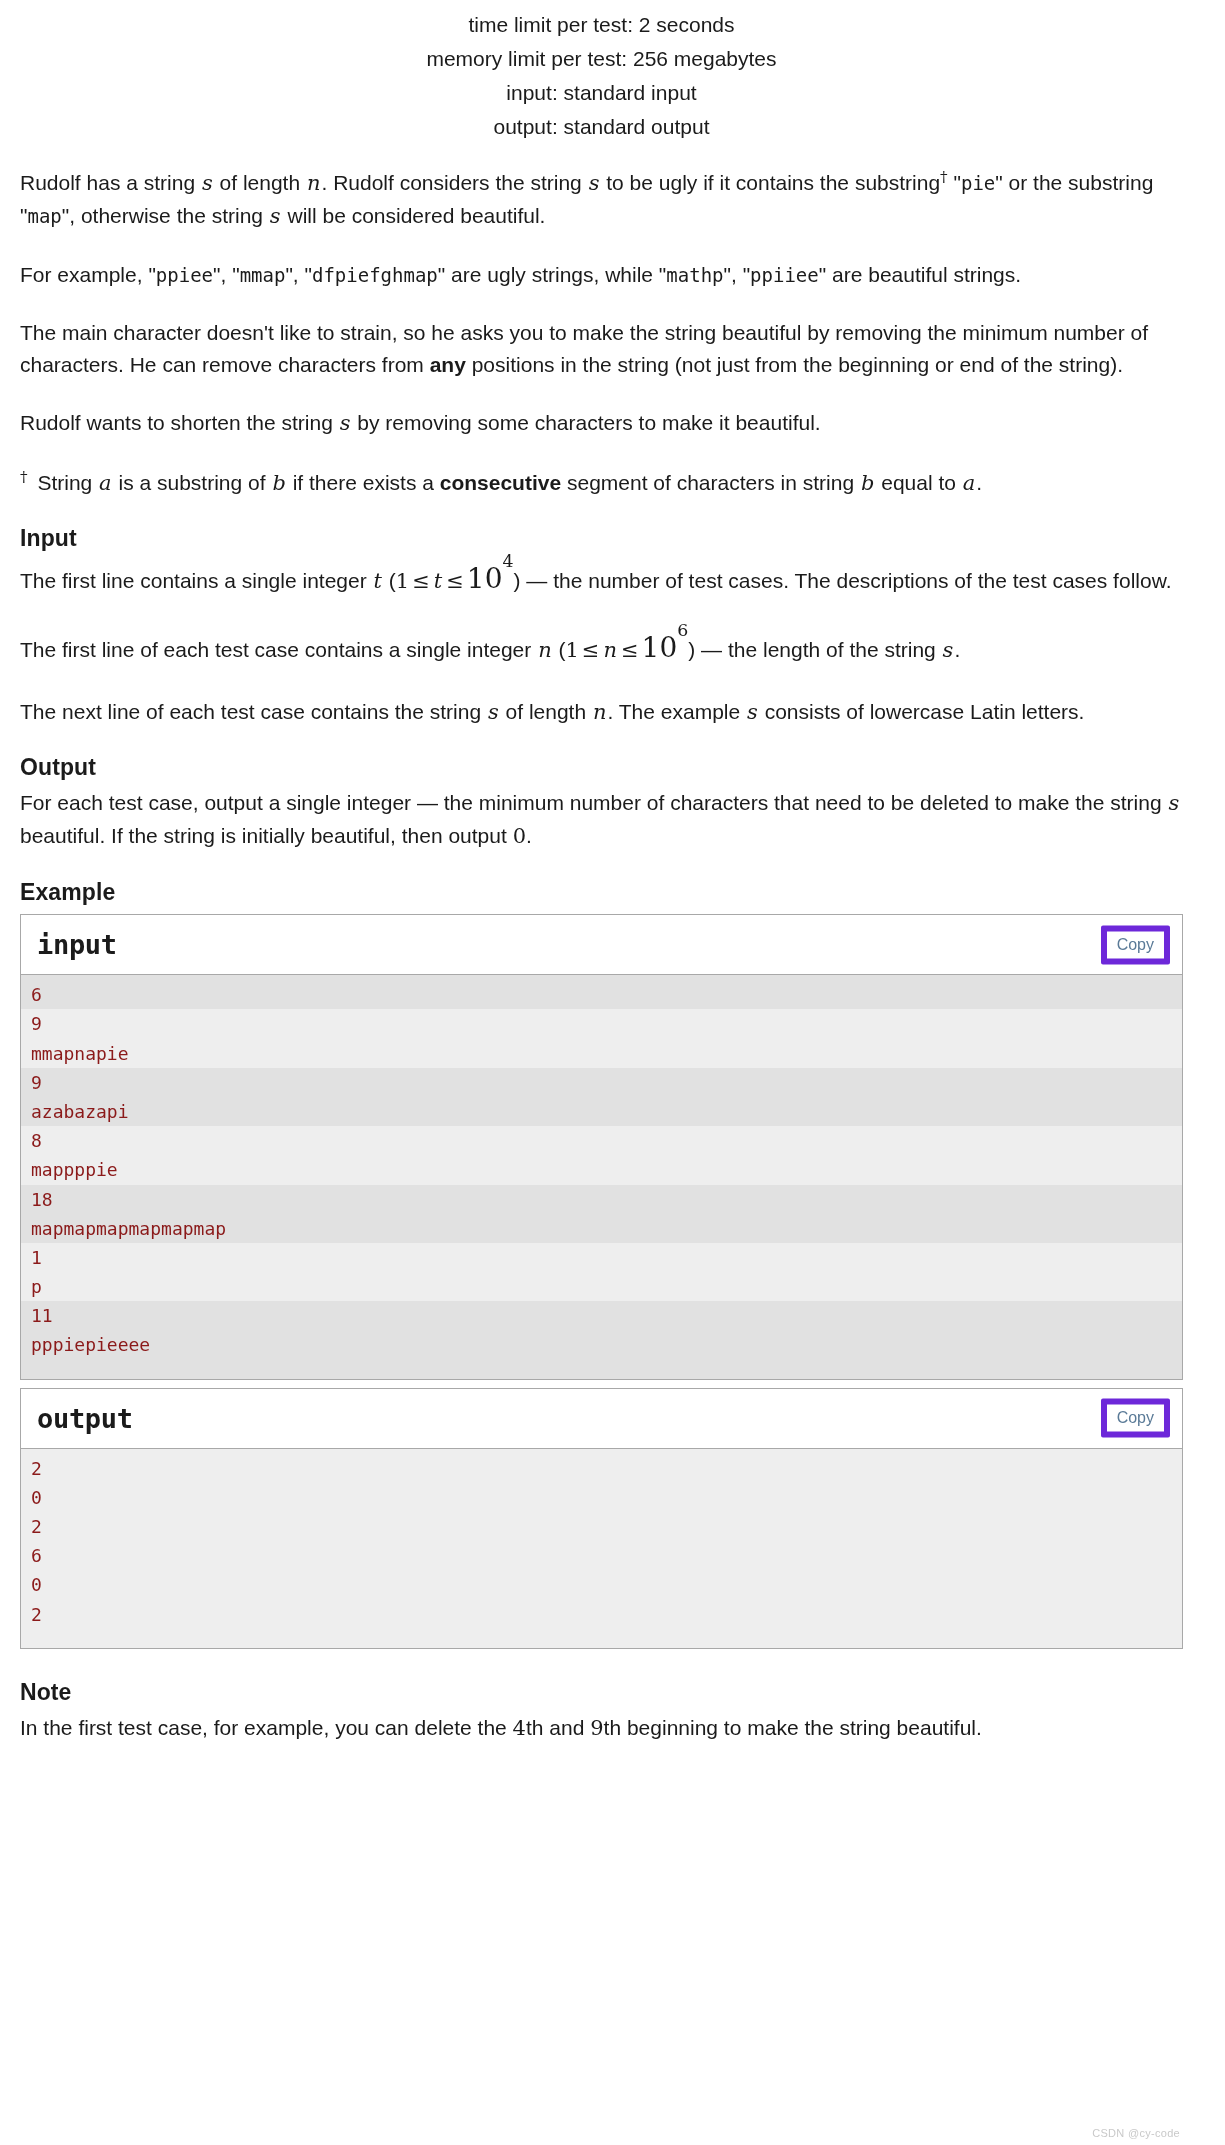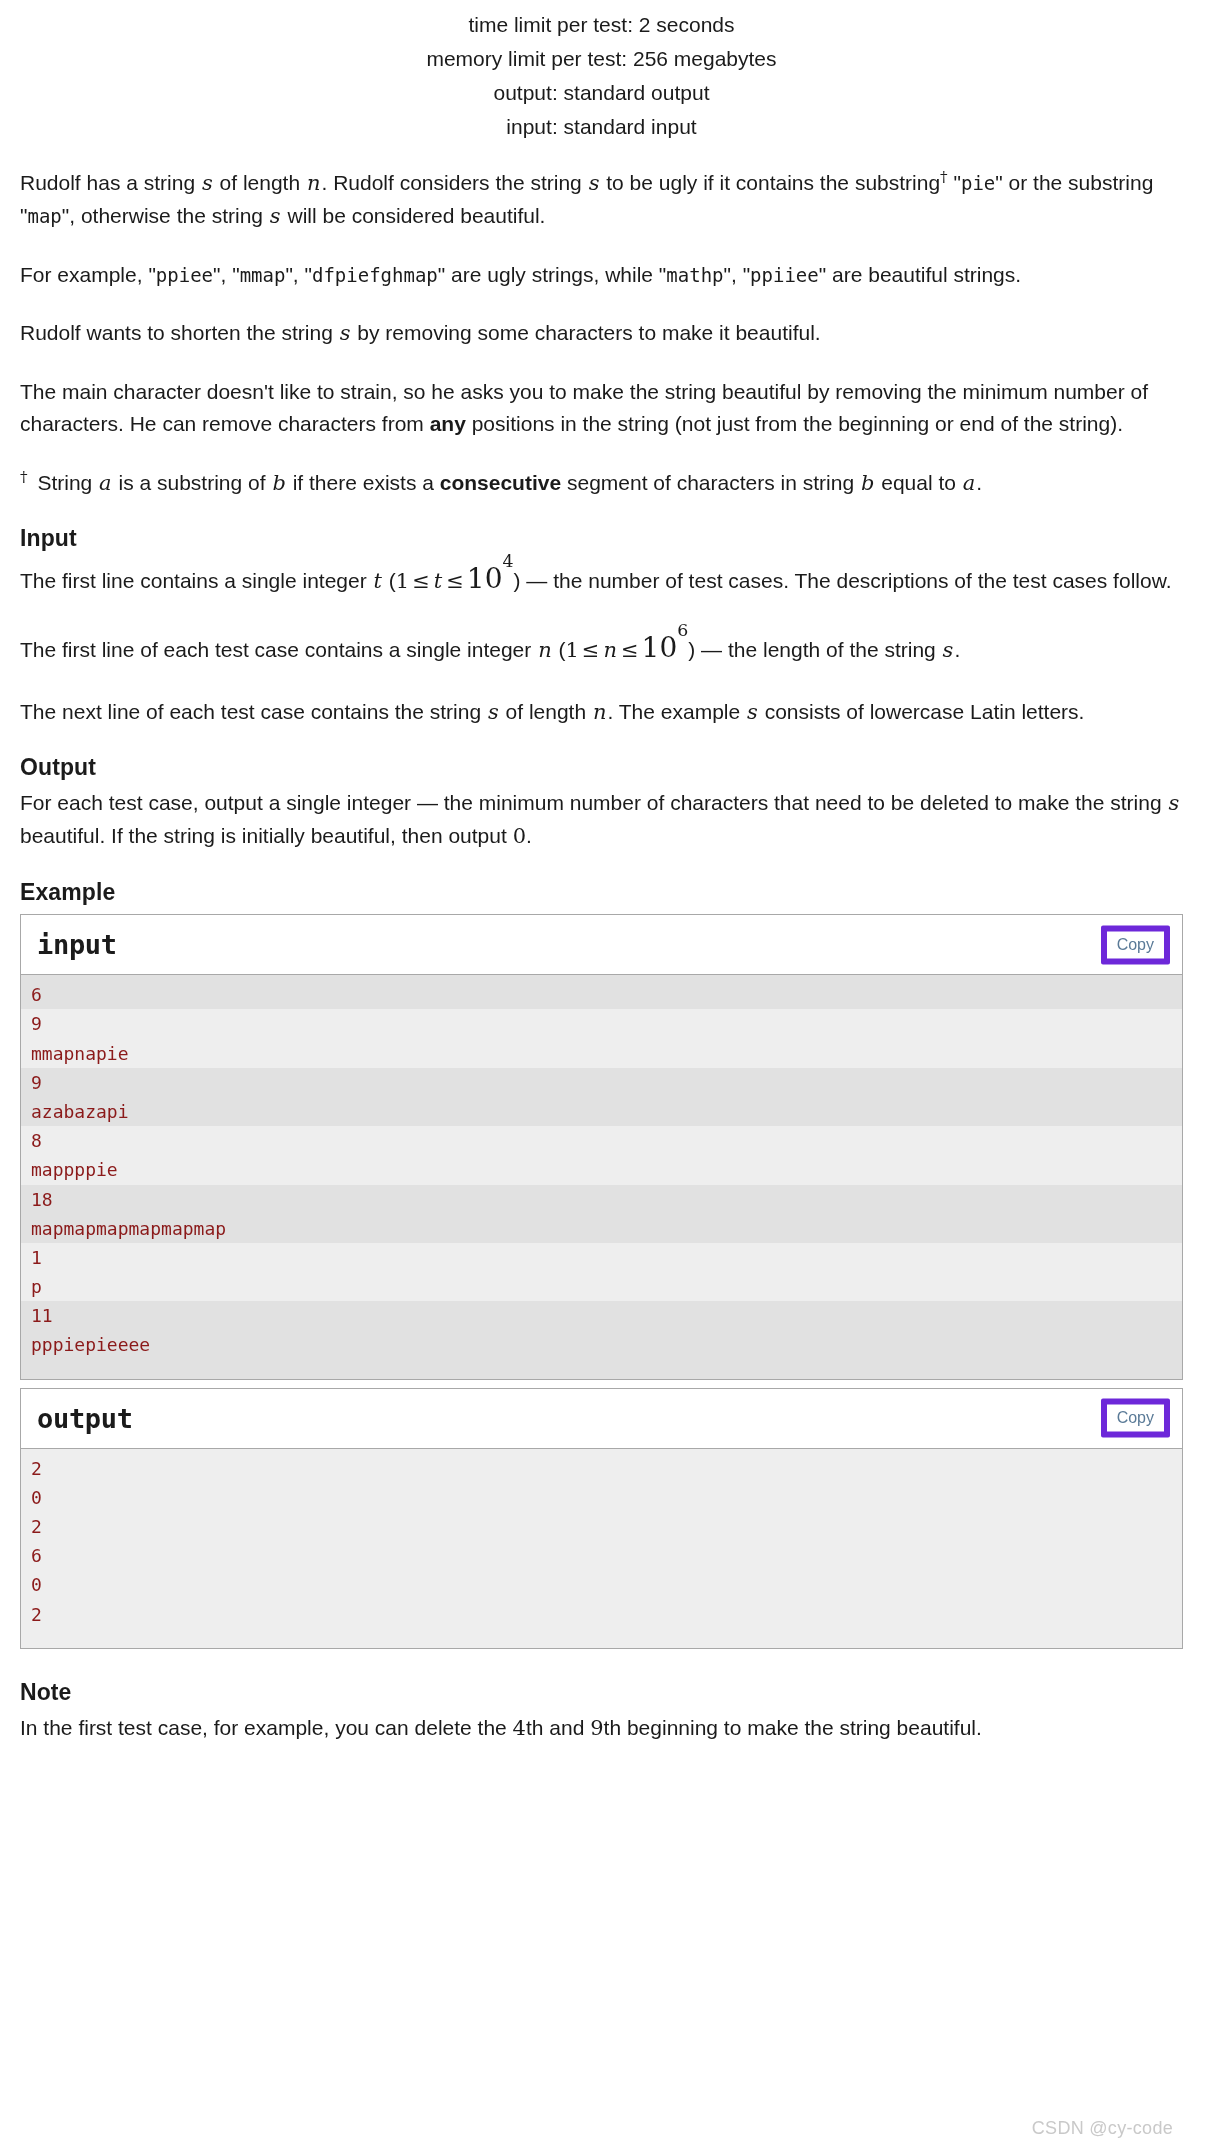--- a/index.html
+++ b/index.html
@@ -149,49 +149,49 @@
   pre.sample-data.striped .ln.base { background: #eeeeee; }
   pre.sample-data .pad-top { padding-top: 7px; }
   pre.sample-data .pad-bottom { padding-bottom: 21px; }
 
   
   .note-section { margin-top: 30px; }
 
   
   .watermark {
     position: absolute;
-    right: 30px;
+    right: 23px;
     bottom: 6px;
     font-family: "Liberation Sans", sans-serif;
-    font-size: 18px;
+    font-size: 11px;
     color: #c9c9c9;
     letter-spacing: 0.3px;
   }
 </style>
 </head>
 <body>
 
 <div class="page">
 
   <div class="limits">
     <div>time limit per test: 2 seconds</div>
     <div>memory limit per test: 256 megabytes</div>
+    <div>input: standard input</div>
     <div>output: standard output</div>
-    <div>input: standard input</div>
   </div>
 
   <div class="legend">
 
     <p class="para"><span>Rudolf has a string </span><span class="mv">s</span><span> of length </span><span class="mv">n</span><span>. Rudolf considers the string </span><span class="mv">s</span><span> to be ugly if it contains the substring</span><span class="dagger">†</span><span> "</span><span class="tt">pie</span><span>" or the substring "</span><span class="tt">map</span><span>", otherwise the string </span><span class="mv">s</span><span> will be considered beautiful.</span></p>
 
     <p class="para"><span>For example, "</span><span class="tt">ppiee</span><span>", "</span><span class="tt">mmap</span><span>", "</span><span class="tt">dfpiefghmap</span><span>" are ugly strings, while "</span><span class="tt">mathp</span><span>", "</span><span class="tt">ppiiee</span><span>" are beautiful strings.</span></p>
 
+    <p class="para"><span>The main character doesn't like to strain, so he asks you to make the string beautiful by removing the minimum number of characters. He can remove characters from </span><b>any</b><span> positions in the string (not just from the beginning or end of the string).</span></p>
+
     <p class="para"><span>Rudolf wants to shorten the string </span><span class="mv">s</span><span> by removing some characters to make it beautiful.</span></p>
-
-    <p class="para"><span>The main character doesn't like to strain, so he asks you to make the string beautiful by removing the minimum number of characters. He can remove characters from </span><b>any</b><span> positions in the string (not just from the beginning or end of the string).</span></p>
 
     <p class="para"><span class="dagger-lead">†</span><span> String </span><span class="mv">a</span><span> is a substring of </span><span class="mv">b</span><span> if there exists a </span><b>consecutive</b><span> segment of characters in string </span><span class="mv">b</span><span> equal to </span><span class="mv">a</span><span>.</span></p>
   </div>
 
   <div>
     <h2 class="section">Input</h2>
 
     <p class="para"><span>The first line contains a single integer </span><span class="mv">t</span><span> (</span><span class="mn">1</span><span class="mop">≤</span><span class="mv">t</span><span class="mop">≤</span><span class="msup"><span>10</span><sup>4</sup></span><span>) — the number of test cases. The descriptions of the test cases follow.</span></p>
 
     <p class="para"><span>The first line of each test case contains a single integer </span><span class="mv">n</span><span> (</span><span class="mn">1</span><span class="mop">≤</span><span class="mv">n</span><span class="mop">≤</span><span class="msup"><span>10</span><sup>6</sup></span><span>) — the length of the string </span><span class="mv">s</span><span>.</span></p>

